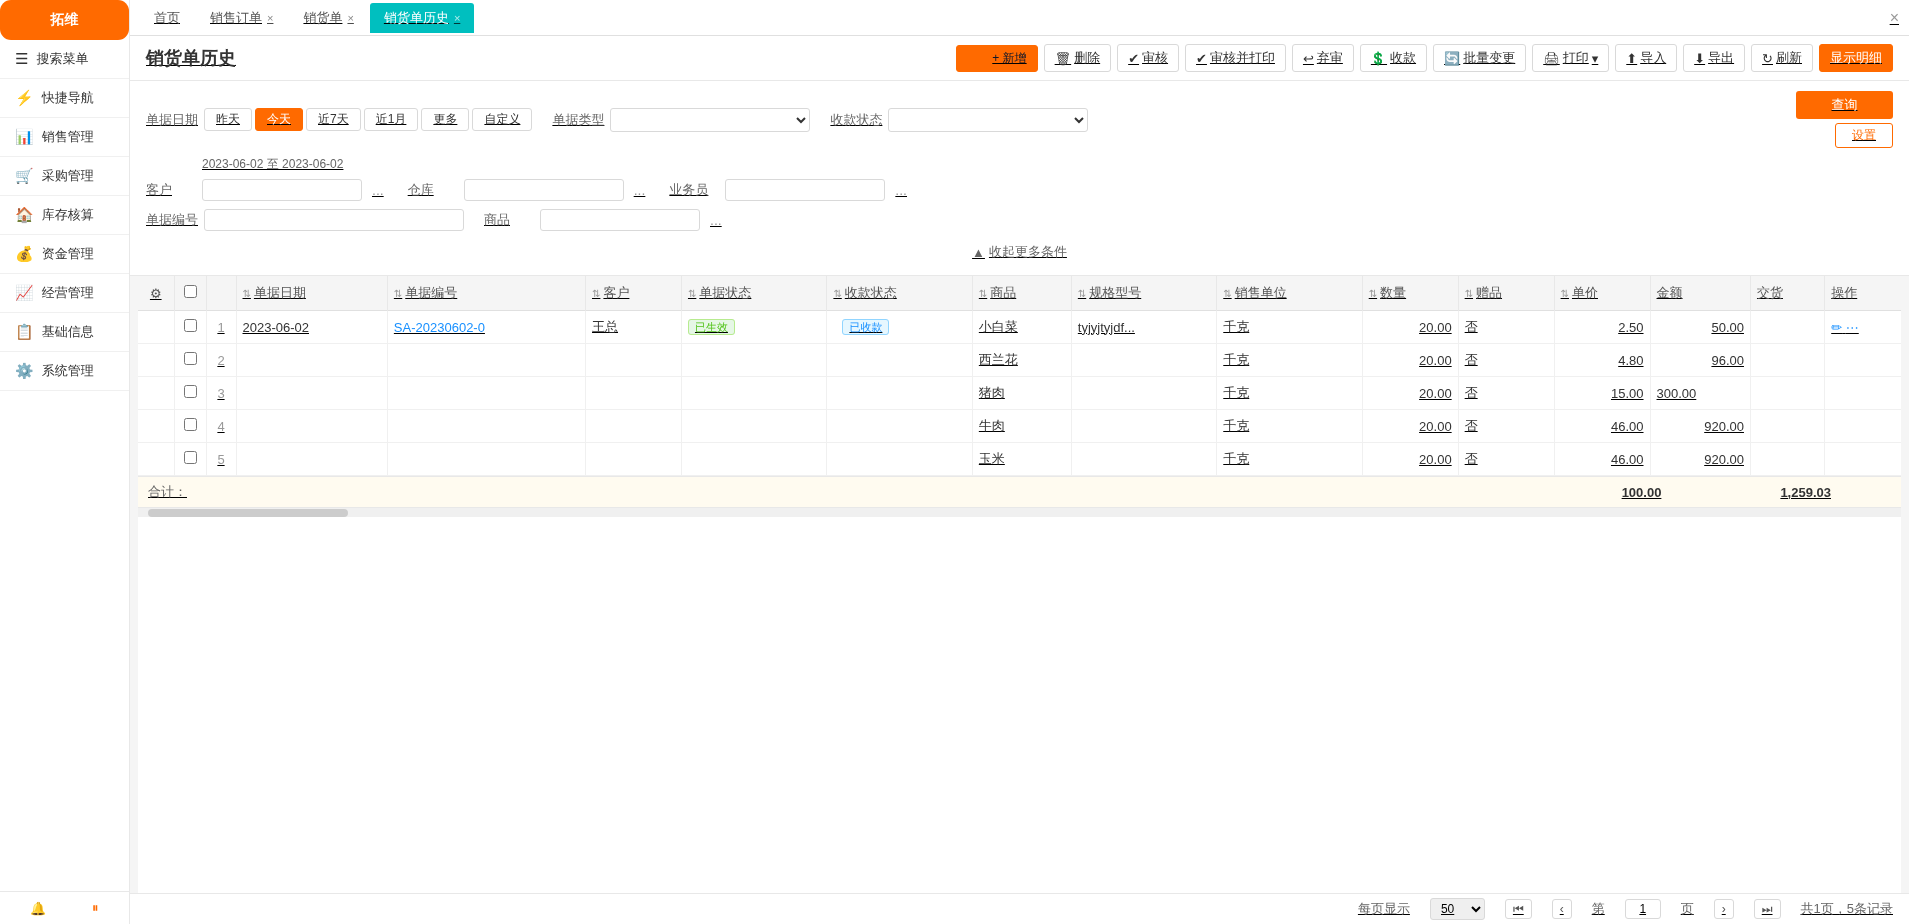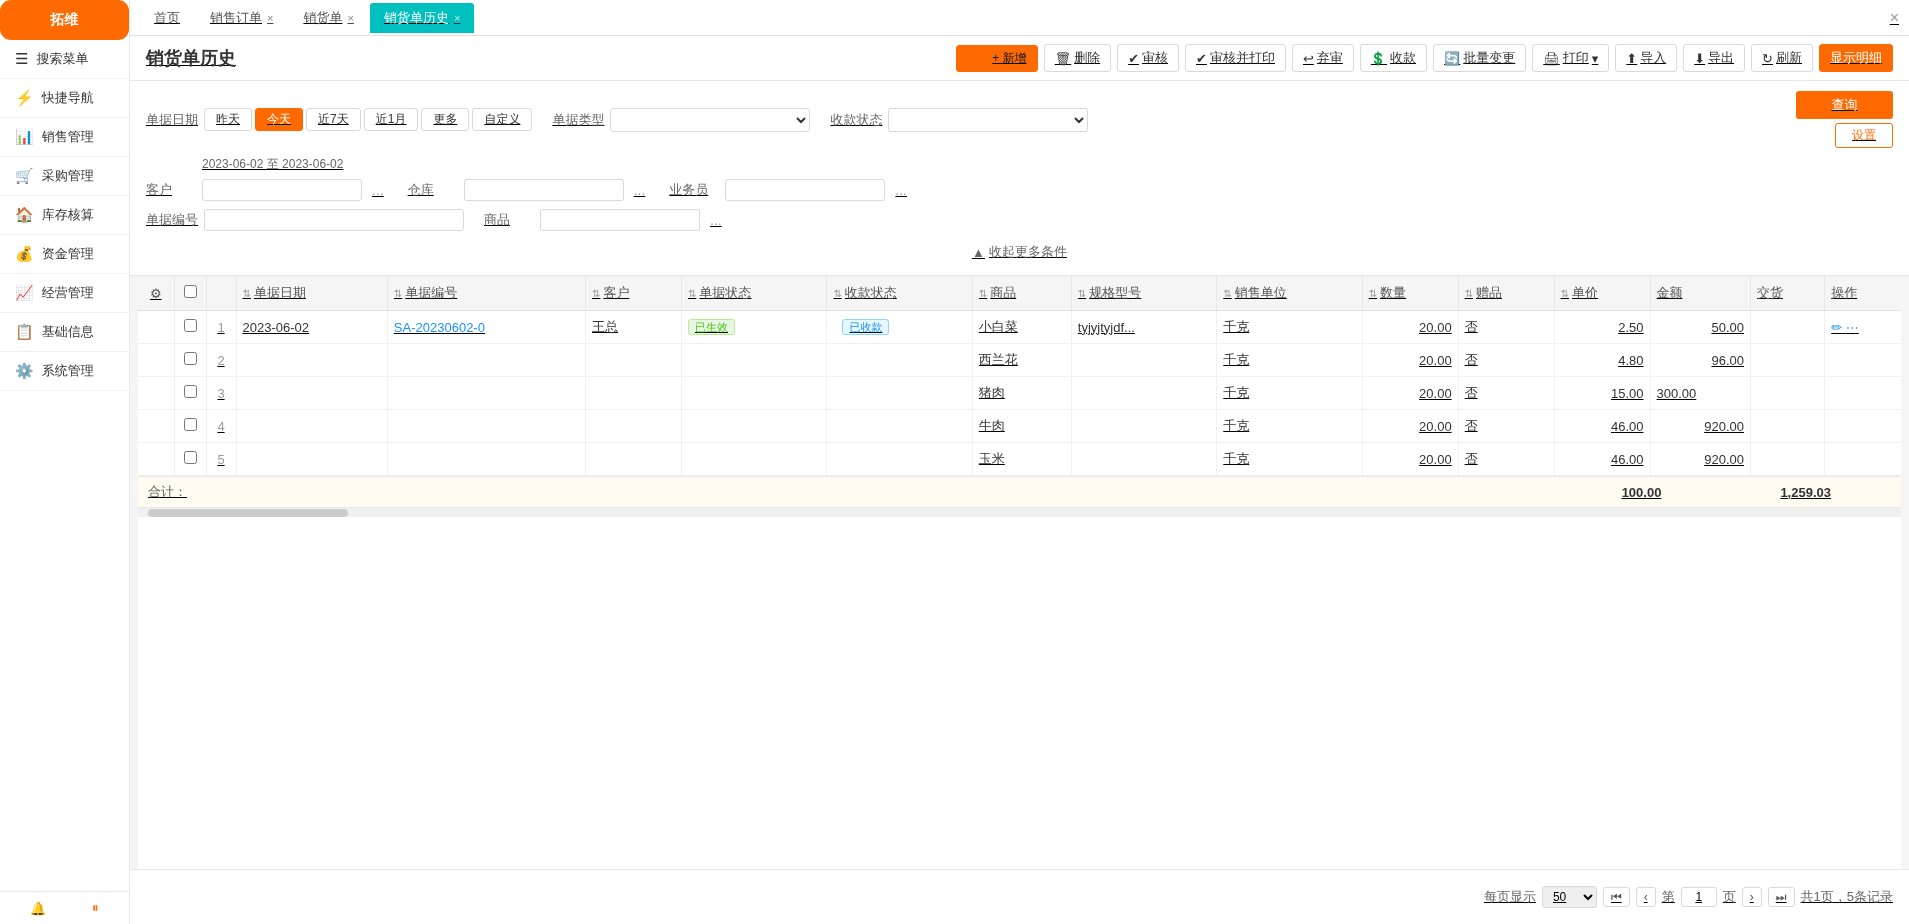--- a/index.html
+++ b/index.html
@@ -318,22 +318,22 @@
     .footer-value {
       font-weight: bold;
       color: #333;
     }
 
     
     .pagination-bar {
       display: flex;
       align-items: center;
       justify-content: flex-end;
-      gap: 6px;
-      padding: 16px 16px;
+      gap: 20px;
+      padding: 4px 16px;
       background: #fff;
       border-top: 1px solid #e8e8e8;
       color: #666;
       font-size: 13px;
     }
     .page-size-select {
       border: 1px solid #d9d9d9;
       border-radius: 3px;
       padding: 2px 6px;
       font-size: 12px;

